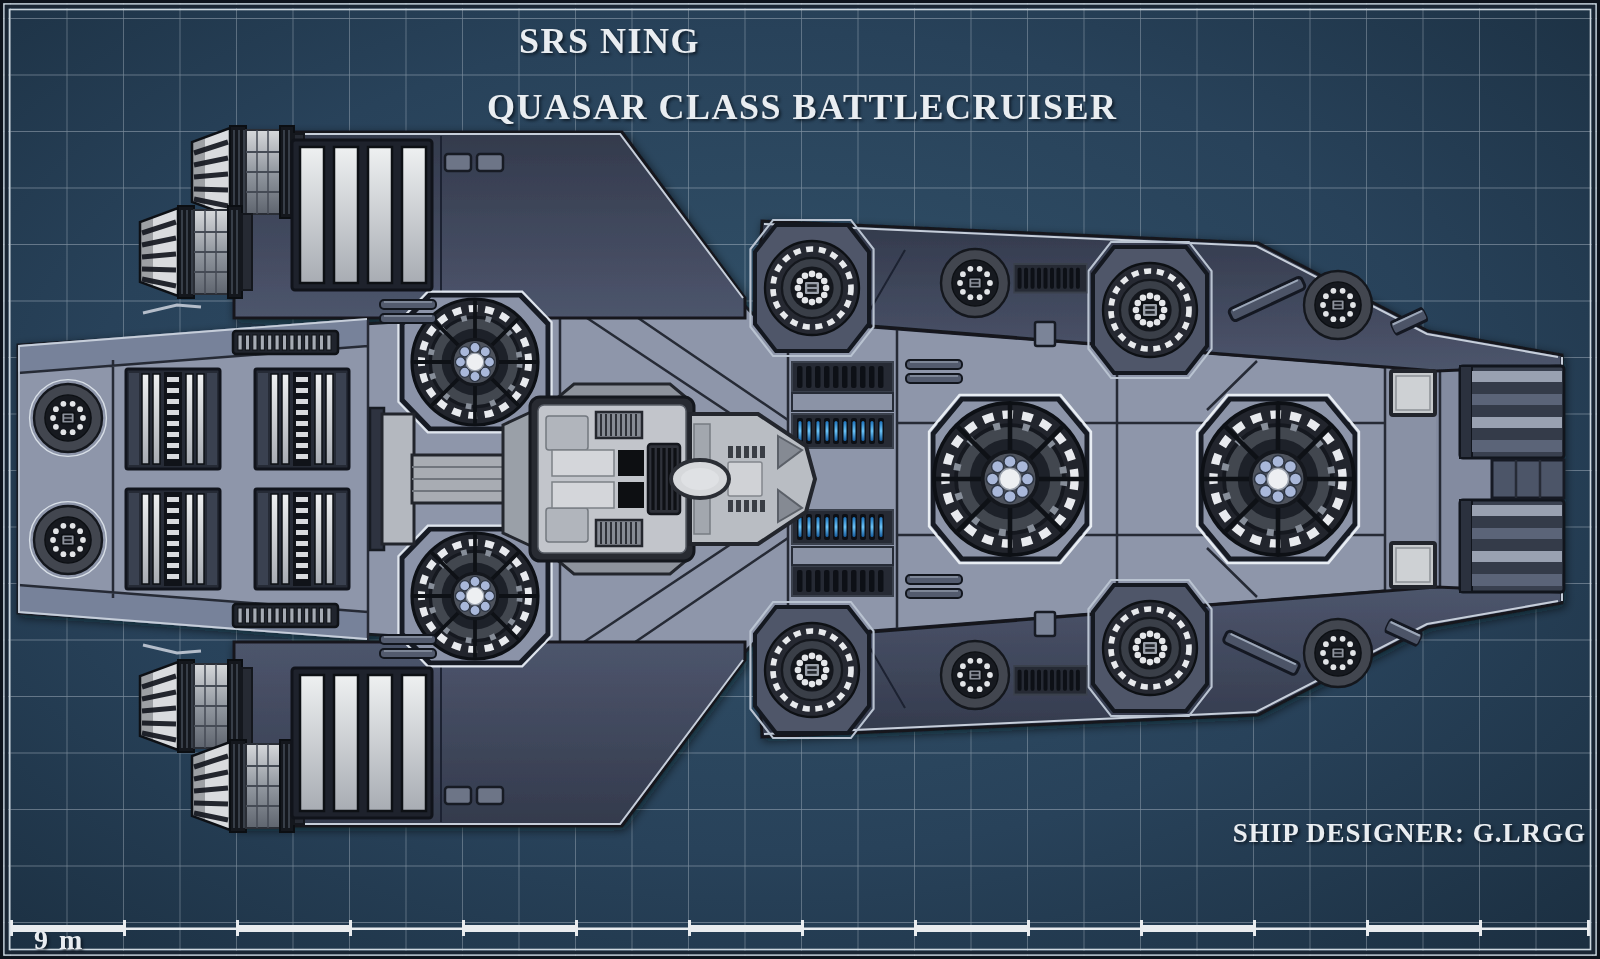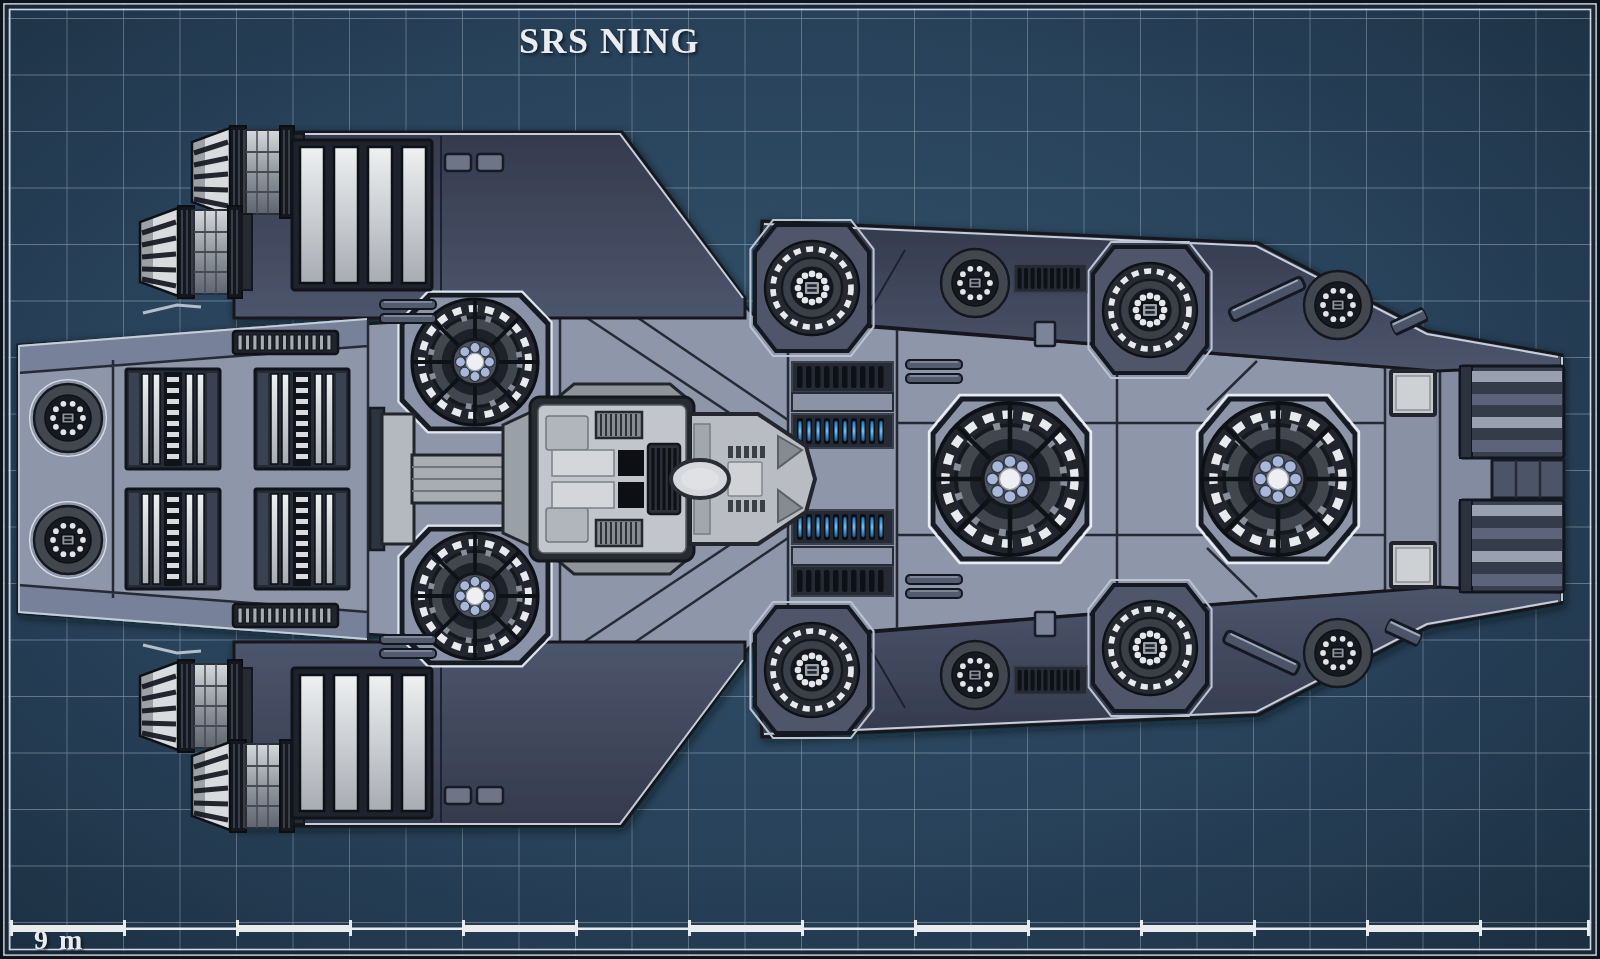--- a/index.html
+++ b/index.html
@@ -509,14 +509,16 @@
   </g>
   <g>
     <rect x="1.5" y="1.5" width="1597" height="956" fill="none" stroke="#0d131c" stroke-width="3"></rect>
     <rect x="4" y="4" width="1592" height="951" fill="none" stroke="#ccd6de" stroke-width="1.6"></rect>
     <rect x="6.5" y="6.5" width="1587" height="946" fill="none" stroke="#1a2634" stroke-width="3.5"></rect>
     <rect x="9.5" y="9.5" width="1581" height="940" fill="none" stroke="#ccd6de" stroke-width="1.6"></rect>
   </g>
 </svg>
 
   <div class="txt title">SRS NING</div>
+  <div class="txt subtitle">QUASAR CLASS BATTLECRUISER</div>
+  <div class="txt designer">SHIP DESIGNER: G.LRGG</div>
   <div class="txt scalelabel">9 m</div>
 </div>
 
 </body></html>

